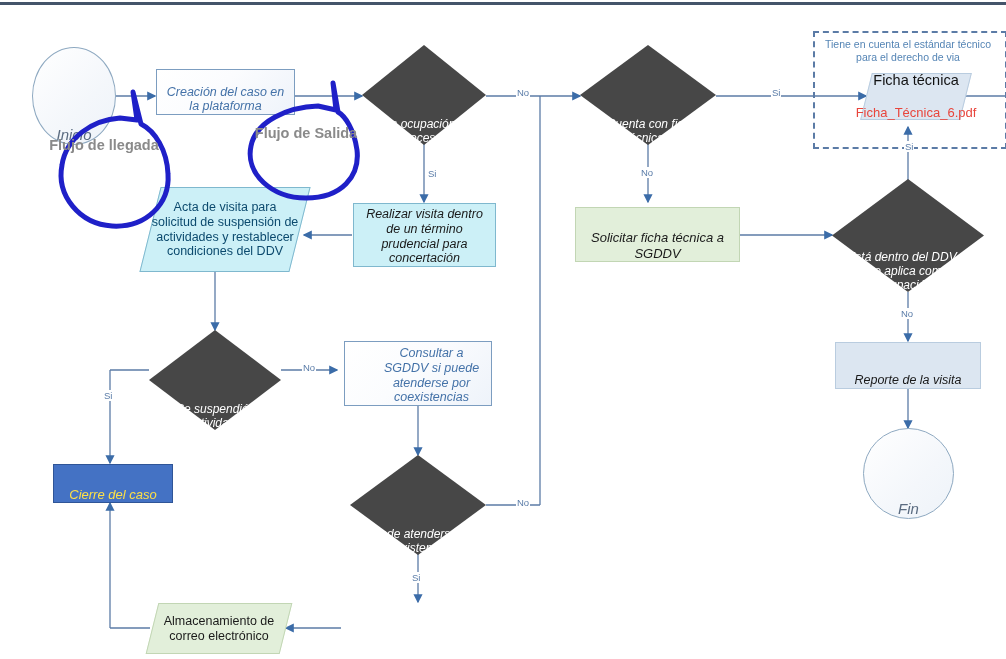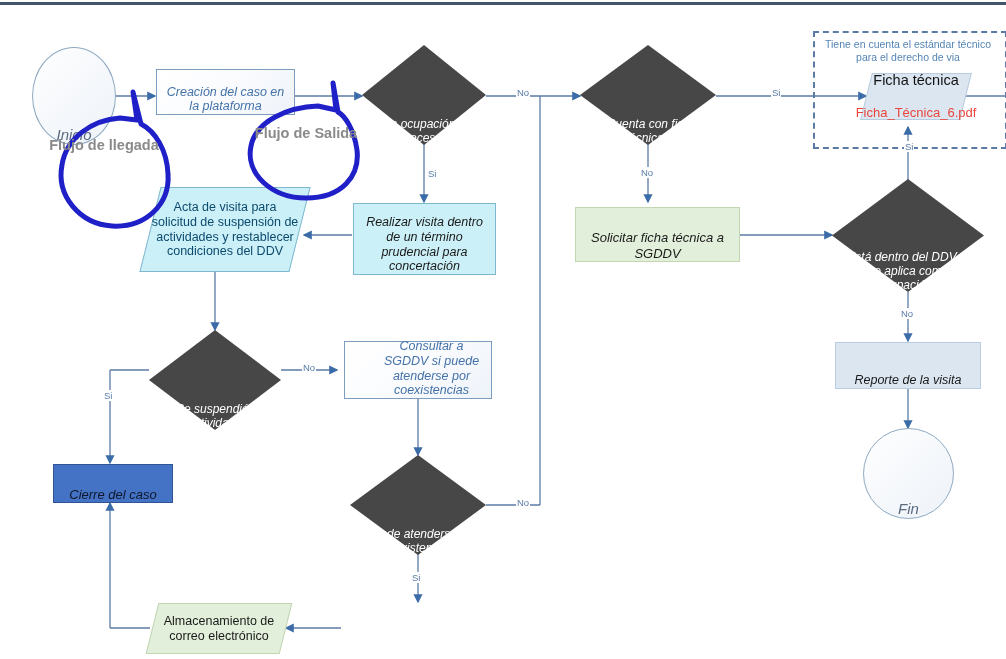--- a/index.html
+++ b/index.html
@@ -23,21 +23,21 @@
   
   .proc-cyan{border:1px solid #7FB8CE;background:#CCF0F7;color:#1a1a1a;font-size:12.5px;}
 
   
   .proc-steel{border:1px solid #b9ccdf;background:#DCE6F1;color:#1a1a1a;font-size:12.5px;}
 
   
   .proc-green{border:1px solid #C2D6B4;background:#E2EFDA;color:#1a1a1a;font-size:13px;}
 
   
-  .proc-solid{border:1px solid #2F5597;background:#4472C4;color:#0f172a;font-size:13px;}
+  .proc-solid{border:1px solid #2F5597;background:#4472C4;color:#fde047;font-size:13px;}
 
   
   .decision{background:transparent;color:#ffffff;font-size:12px;}
   .decision .dia{position:absolute;left:0;top:0;width:100%;height:100%;
      background:#474747;clip-path:polygon(50% 0,100% 50%,50% 100%,0 50%);}
   .decision .txt{position:relative;z-index:2;}
 
   
   .para{position:absolute;}
   .para .skew{position:absolute;left:0;top:0;width:100%;height:100%;
@@ -168,35 +168,35 @@
   </div>
 
   <div class="node proc-steel" style="left:835px;top:342px;width:146px;height:47px;">
     <span class="txt">Reporte de la visita</span>
   </div>
 
   <div class="node terminator" style="left:863px;top:428px;width:91px;height:91px;">
     <span class="txt">Fin</span>
   </div>
 
-  <div class="node proc-cyan" style="left:353px;top:203px;width:143px;height:72px;">
+  <div class="node proc-cyan" style="left:353px;top:203px;width:143px;height:64px;">
     <span class="txt">Realizar visita dentro de un término prudencial para concertación</span>
   </div>
 
   <div class="para para-cyan" style="left:150px;top:187px;width:150px;height:85px;">
     <div class="skew"></div>
     <div class="txt">Acta de visita para solicitud de suspensión de actividades y restablecer condiciones del DDV</div>
   </div>
 
   <div class="node decision" style="left:149px;top:330px;width:132px;height:100px;">
     <div class="dia"></div>
     <span class="txt">¿Se suspendió la actividad?</span>
   </div>
 
-  <div class="node proc-pale" style="left:344px;top:341px;width:148px;height:58px;padding-left:27px;">
+  <div class="node proc-pale" style="left:344px;top:341px;width:148px;height:65px;padding-left:27px;">
     <span class="txt">Consultar a SGDDV si puede atenderse por coexistencias</span>
   </div>
 
   <div class="node decision" style="left:350px;top:455px;width:136px;height:100px;">
     <div class="dia"></div>
     <span class="txt">¿Puede atenderse por coexistencia?</span>
   </div>
 
 
   <div class="para para-green" style="left:152px;top:603px;width:134px;height:51px;">

